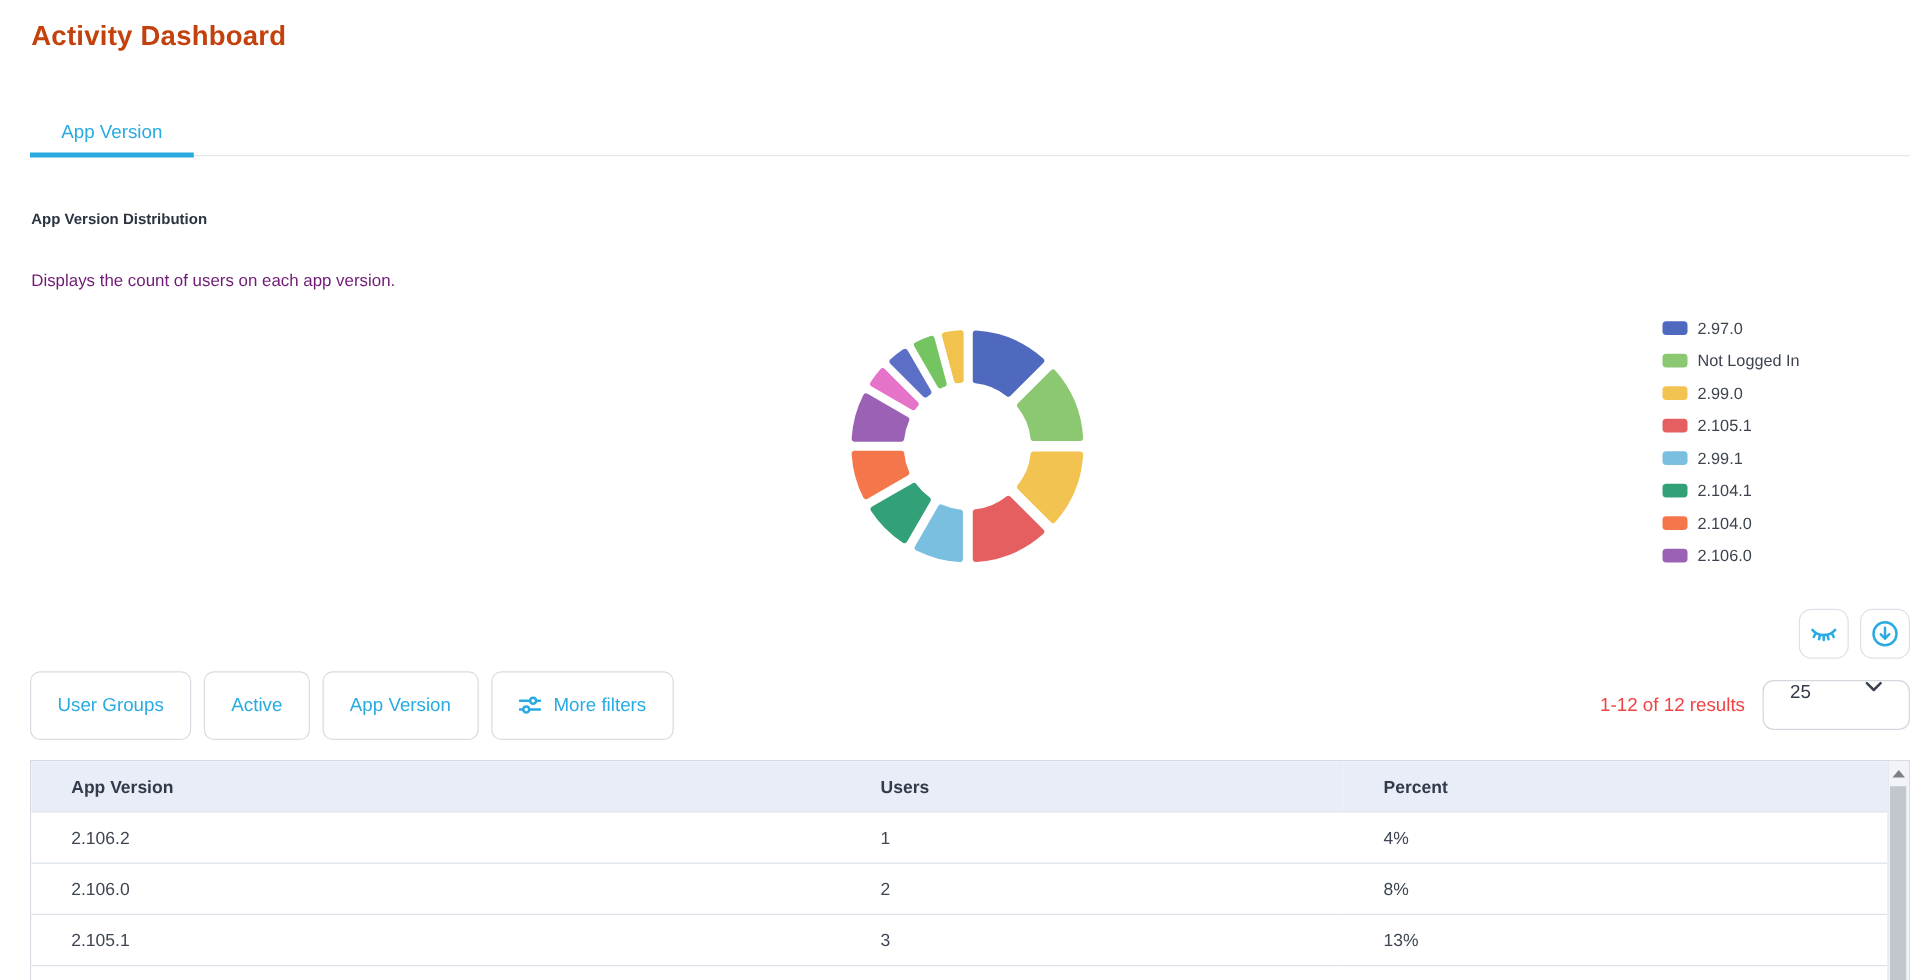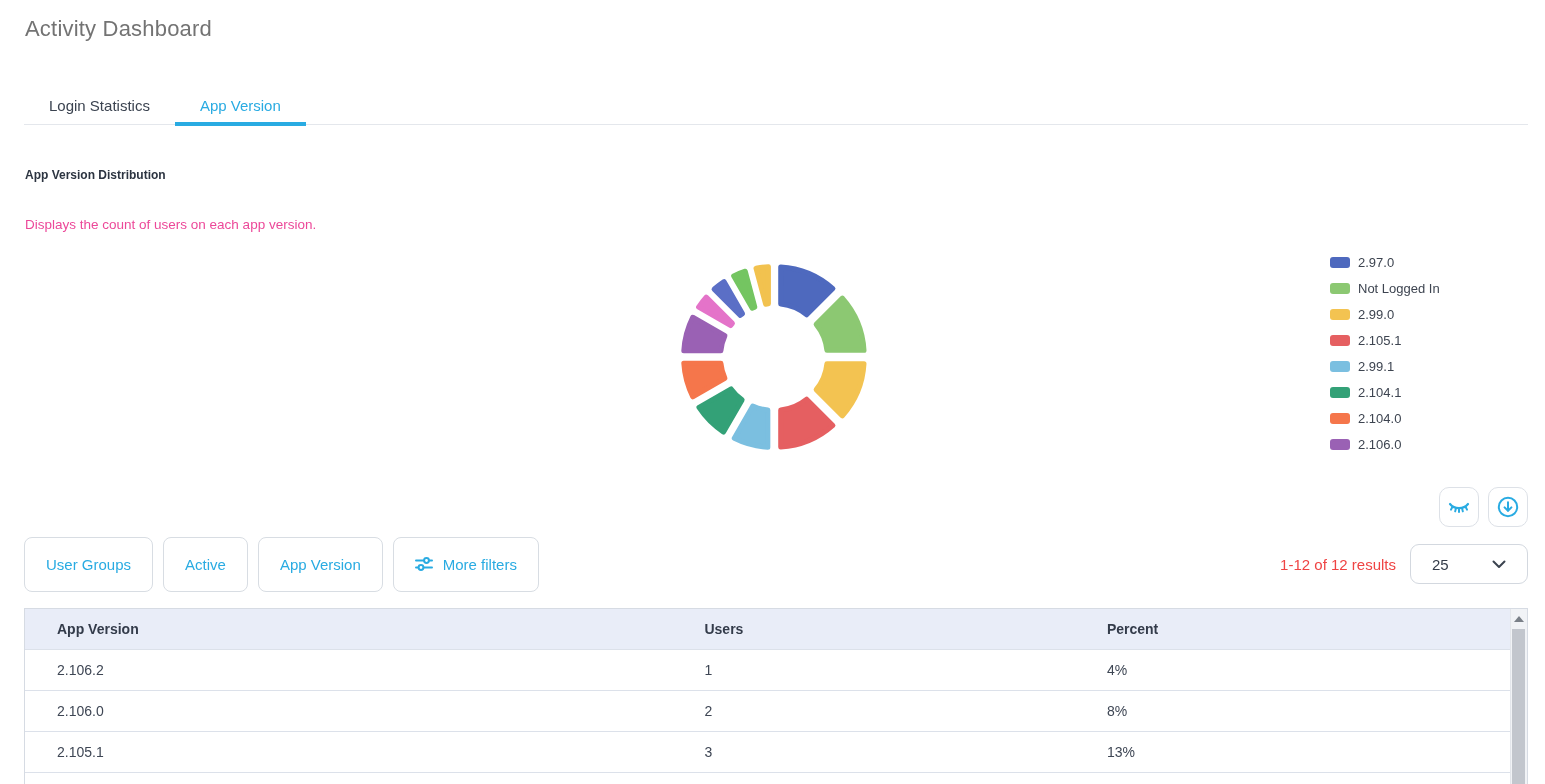--- a/index.html
+++ b/index.html
@@ -6,21 +6,21 @@
   html, body { margin: 0; padding: 0; }
   body {
     width: 1545px; height: 784px; position: relative; overflow: hidden;
     background: #ffffff; font-family: "Liberation Sans", sans-serif;
     color: #3e4654;
   }
 
   
   .page-title {
     position: absolute; left: 25px; top: 16px; margin: 0;
-    font-size: 22px; font-weight: 400; color: #737373; letter-spacing: .2px;
+    font-size: 22px; font-weight: 700; color: #c2410c; letter-spacing: .2px;
   }
 
   
   .tabs {
     position: absolute; left: 24px; right: 17px; top: 86px; height: 39px;
     display: flex; border-bottom: 1px solid #e4e7ec;
   }
   .tab {
     padding: 0 25px; display: flex; align-items: center; position: relative;
     font-size: 15px; color: #3b4350; cursor: pointer;
@@ -31,21 +31,21 @@
     height: 4px; background: #29abe2;
   }
 
   
   .section-title {
     position: absolute; left: 25px; top: 168px; margin: 0;
     font-size: 12px; font-weight: 700; color: #2c3441;
   }
   .section-desc {
     position: absolute; left: 25px; top: 217px; margin: 0;
-    font-size: 13.5px; color: #ec4899;
+    font-size: 13.5px; color: #701a75;
   }
 
   
   .donut-svg { position: absolute; left: 664px; top: 247px; width: 220px; height: 220px; }
 
   .legend { position: absolute; left: 1330px; top: 249px; display: flex; }
   .legend-col { display: flex; flex-direction: column; }
   .legend-col.first { width: 125px; }
   .legend-item { display: flex; align-items: center; height: 26px; cursor: pointer; }
   .legend-swatch { width: 20px; height: 11px; border-radius: 3px; margin-right: 8px; flex: none; }
@@ -67,21 +67,21 @@
   .filters { display: flex; gap: 10px; }
   .filter-btn {
     height: 55px; padding: 0 21px; border: 1px solid #d8dde3; border-radius: 8px;
     background: #fff; color: #29abe2; font-size: 15px; font-family: inherit;
     display: flex; align-items: center; gap: 10px; cursor: pointer;
   }
   .pagination { display: flex; align-items: center; gap: 14px; }
   .results-count { font-size: 15px; color: #ef4444; }
   .page-size {
     width: 118px; height: 40px; border: 1px solid #d3d8df; border-radius: 9px;
-    background: #fff; display: flex; align-items: center; justify-content: space-between;
+    background: #fff; display: flex; justify-content: space-between;
     padding: 0 21px 0 21px; font-size: 15px; color: #343c49; cursor: pointer;
   }
 
   
   .table-card {
     position: absolute; left: 24px; right: 17px; top: 608px; bottom: 0;
     border: 1px solid #d6dbe3; border-bottom: none; background: #fff; overflow: hidden;
   }
   .data-table { width: calc(100% - 17px); border-collapse: collapse; table-layout: fixed; }
   .data-table th {
@@ -105,23 +105,20 @@
     border-right: 5px solid transparent; border-bottom: 6px solid #7a8088;
   }
   .sb-thumb { position: absolute; top: 20px; left: 1px; right: 2px; bottom: 0; background: #c2c6cd; cursor: pointer; }
 </style>
 </head>
 <body>
 
 <h1 class="page-title">Activity Dashboard</h1>
 
 <div class="tabs">
-  <div class="tab">
-    <span>Login Statistics</span>
-  </div>
   <div class="tab active">
     <span>App Version</span>
   </div>
 </div>
 
 <h2 class="section-title">App Version Distribution</h2>
 <p class="section-desc">Displays the count of users on each app version.</p>
 
 <svg class="donut-svg" id="donut" viewBox="0 0 220 220">
     <path d="M116.72 19.99 A86 86 0 0 1 168.90 41.60 L142.66 67.85 A49 49 0 0 0 116.71 57.10 Z" fill="#4E69BE" stroke="#4E69BE" stroke-width="5" stroke-linejoin="round"></path>

